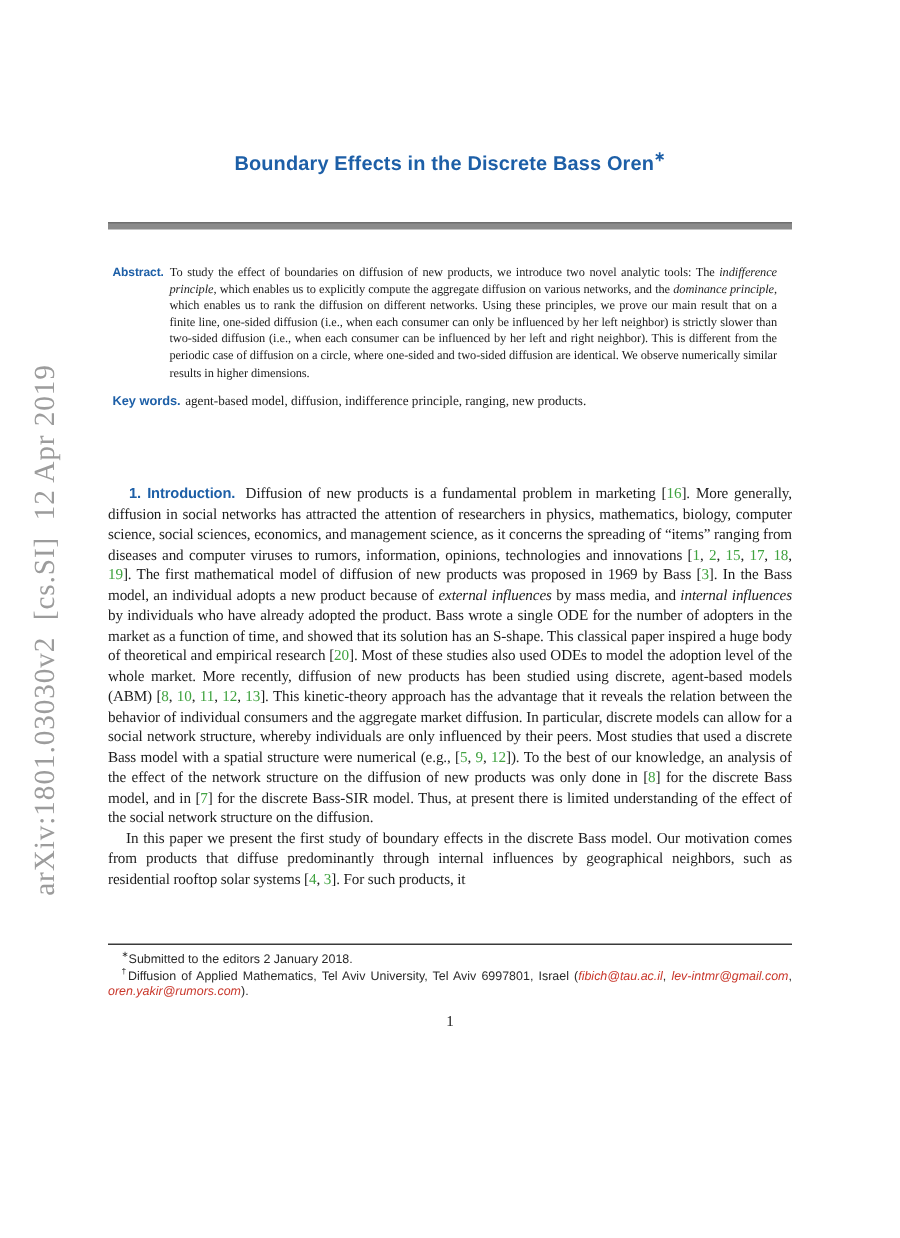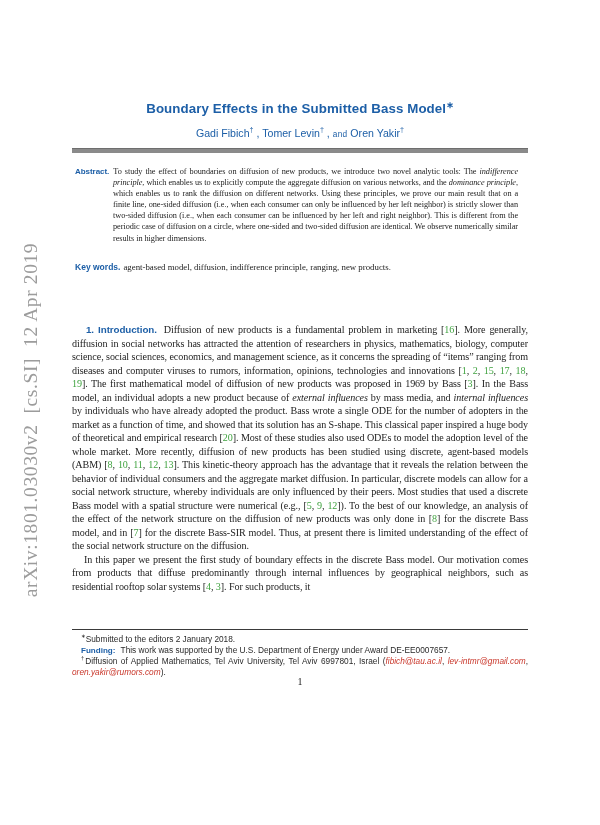--- a/index.html
+++ b/index.html
@@ -25,21 +25,21 @@
     font-size:13.3px;color:#1d5fa7;letter-spacing:.1px;
   }
   .byline{
     top:127px;text-align:center;
     font-family:"Liberation Sans",sans-serif;
     font-size:10.6px;color:#1d5fa7;
   }
   .rule-thick{top:148px;height:3.5px;background:#8a8a8a;border-top:1px solid #6e6e6e;}
 
   .abstract{
-    top:166px;left:41px;width:405px;
+    top:176px;left:41px;width:405px;
     font-size:8.25px;line-height:11.1px;text-align:justify;
     text-indent:-38px;letter-spacing:-.05px;
   }
   .meta{left:3px;width:448px;font-size:8.8px;}
   .kw{top:262px;}
   .ams{top:286px;}
 
   .bodytext{top:323px;height:319px;overflow:hidden;}
   .bodytext p{
     margin:0;font-size:10.1px;line-height:13.5px;
@@ -68,39 +68,37 @@
 </style>
 </head>
 <body>
 
 <div class="page">
 
   <div class="arxiv-strip">arXiv:1801.03030v2  [cs.SI]  12 Apr 2019</div>
 
   <div class="content">
 
-    <h1 class="blk title"><span>Boundary Effects in the Submitted Bass Model</span><span class="seg-sup">∗</span></h1>
+    <h1 class="blk title"><span>Boundary Effects in the Discrete Bass Oren</span><span class="seg-sup">∗</span></h1>
 
-    <div class="blk byline"><span>Gadi Fibich</span><span class="seg-sup">†</span><span> , Tomer Levin</span><span class="seg-sup">†</span><span> , </span><span class="seg-sc">and</span><span> Oren Yakir</span><span class="seg-sup">†</span></div>
 
     <div class="blk rule-thick"></div>
 
     <p class="blk abstract"><span class="seg-h abs-label">Abstract.</span><span><span>To study the effect of boundaries on diffusion of new products, we introduce two novel analytic tools: The </span><span class="seg-i">indifference principle</span><span>, which enables us to explicitly compute the aggregate diffusion on various networks, and the </span><span class="seg-i">dominance principle</span><span>, which enables us to rank the diffusion on different networks. Using these principles, we prove our main result that on a finite line, one-sided diffusion (i.e., when each consumer can only be influenced by her left neighbor) is strictly slower than two-sided diffusion (i.e., when each consumer can be influenced by her left and right neighbor). This is different from the periodic case of diffusion on a circle, where one-sided and two-sided diffusion are identical. We observe numerically similar results in higher dimensions.</span></span></p>
 
     <p class="blk meta kw"><span class="seg-h">Key words.</span><span>agent-based model, diffusion, indifference principle, ranging, new products.</span></p>
 
 
     <div class="blk bodytext">
       <p class="p1"><span class="seg-h">1. Introduction.</span><span> Diffusion of new products is a fundamental problem in marketing [</span><span class="seg-g">16</span><span>]. More generally, diffusion in social networks has attracted the attention of researchers in physics, mathematics, biology, computer science, social sciences, economics, and management science, as it concerns the spreading of “items” ranging from diseases and computer viruses to rumors, information, opinions, technologies and innovations [</span><span class="seg-g">1</span><span>, </span><span class="seg-g">2</span><span>, </span><span class="seg-g">15</span><span>, </span><span class="seg-g">17</span><span>, </span><span class="seg-g">18</span><span>, </span><span class="seg-g">19</span><span>]. The first mathematical model of diffusion of new products was proposed in 1969 by Bass [</span><span class="seg-g">3</span><span>]. In the Bass model, an individual adopts a new product because of </span><span class="seg-i">external influences</span><span> by mass media, and </span><span class="seg-i">internal influences</span><span> by individuals who have already adopted the product. Bass wrote a single ODE for the number of adopters in the market as a function of time, and showed that its solution has an S-shape. This classical paper inspired a huge body of theoretical and empirical research [</span><span class="seg-g">20</span><span>]. Most of these studies also used ODEs to model the adoption level of the whole market. More recently, diffusion of new products has been studied using discrete, agent-based models (ABM) [</span><span class="seg-g">8</span><span>, </span><span class="seg-g">10</span><span>, </span><span class="seg-g">11</span><span>, </span><span class="seg-g">12</span><span>, </span><span class="seg-g">13</span><span>]. This kinetic-theory approach has the advantage that it reveals the relation between the behavior of individual consumers and the aggregate market diffusion. In particular, discrete models can allow for a social network structure, whereby individuals are only influenced by their peers. Most studies that used a discrete Bass model with a spatial structure were numerical (e.g., [</span><span class="seg-g">5</span><span>, </span><span class="seg-g">9</span><span>, </span><span class="seg-g">12</span><span>]). To the best of our knowledge, an analysis of the effect of the network structure on the diffusion of new products was only done in [</span><span class="seg-g">8</span><span>] for the discrete Bass model, and in [</span><span class="seg-g">7</span><span>] for the discrete Bass-SIR model. Thus, at present there is limited understanding of the effect of the social network structure on the diffusion.</span></p>
       <p class="p2"><span>In this paper we present the first study of boundary effects in the discrete Bass model. Our motivation comes from products that diffuse predominantly through internal influences by geographical neighbors, such as residential rooftop solar systems [</span><span class="seg-g">4</span><span>, </span><span class="seg-g">3</span><span>]. For such products, it</span></p>
     </div>
 
     <div class="blk footnotes">
       <div class="fn-rule"></div>
       <p class="fn"><span class="seg-sup">∗</span><span>Submitted to the editors 2 January 2018.</span></p>
-      <p class="fn"><span class="seg-h">Funding:</span><span> This work was supported by the U.S. Department of Energy under Award DE-EE0007657.</span></p>
       <p class="fn"><span class="seg-sup">†</span><span>Diffusion of Applied Mathematics, Tel Aviv University, Tel Aviv 6997801, Israel (</span><span class="seg-r">fibich@tau.ac.il</span><span>, </span><span class="seg-r">lev-intmr@gmail.com</span><span>, </span><span class="seg-r">oren.yakir@rumors.com</span><span>).</span></p>
     </div>
 
     <div class="blk page-number">1</div>
 
   </div>
 </div>
 
 </body></html>

